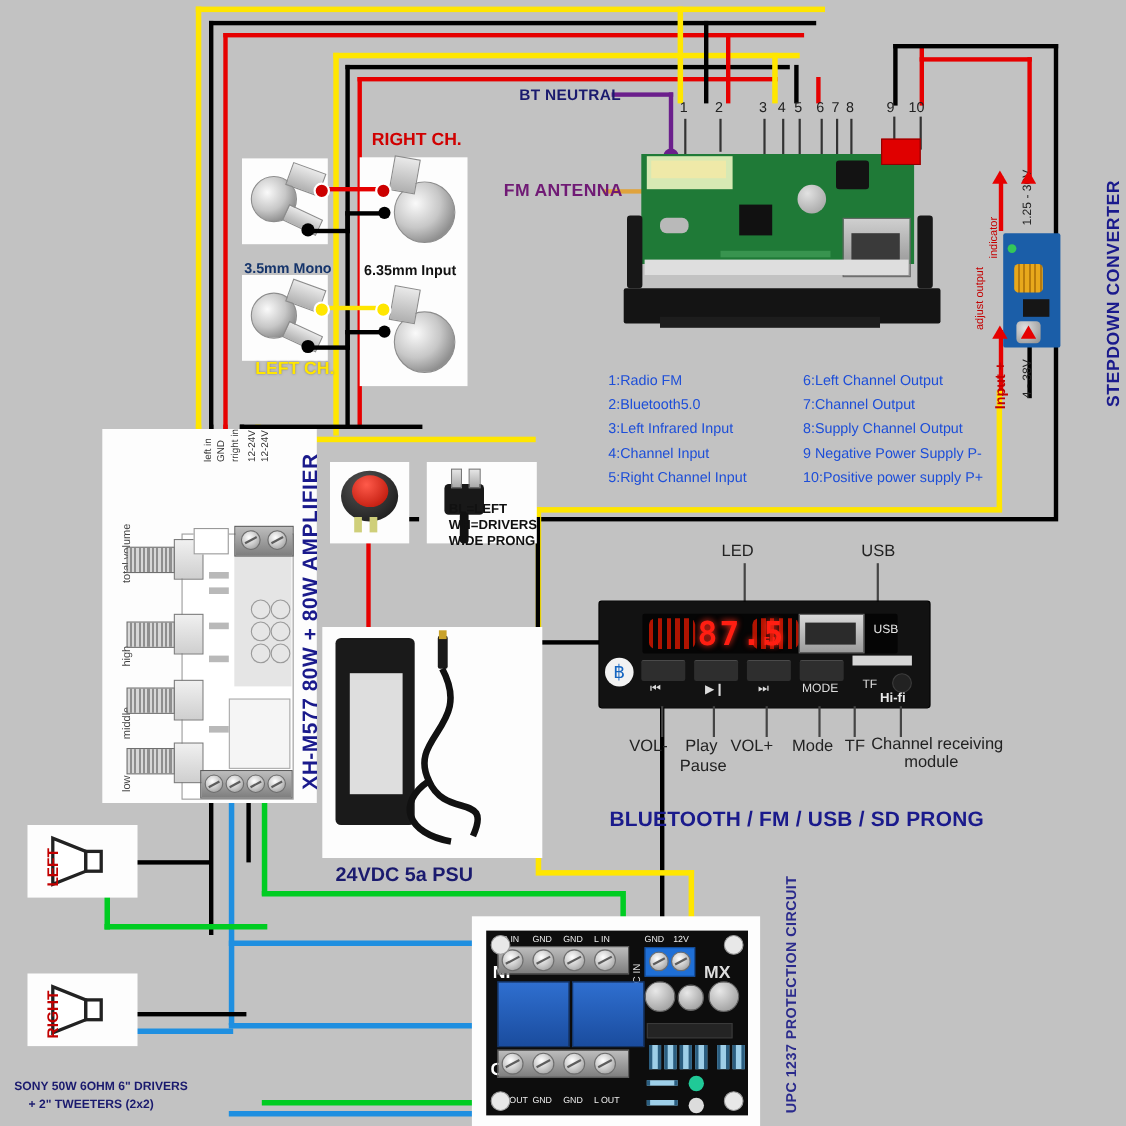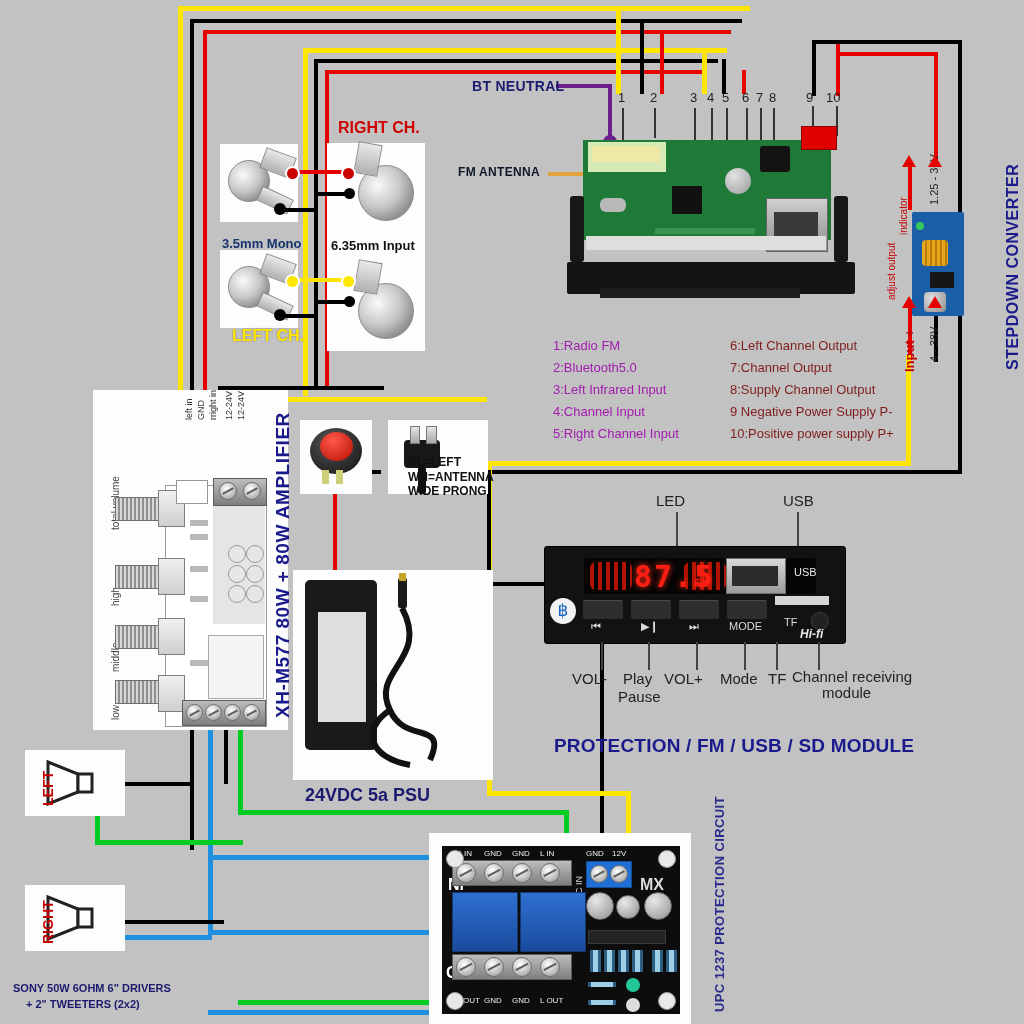--- a/index.html
+++ b/index.html
@@ -174,21 +174,21 @@
   <div class="lbl" style="left:756px;top:90px;font-size:13px;color:#222;">7</div>
   <div class="wire" style="left:760px;top:108px;width:2px;height:38px;background:#333;"></div>
   <div class="lbl" style="left:769px;top:90px;font-size:13px;color:#222;">8</div>
   <div class="wire" style="left:773px;top:108px;width:2px;height:38px;background:#333;"></div>
   <div class="lbl" style="left:806px;top:90px;font-size:13px;color:#222;">9</div>
   <div class="wire" style="left:812px;top:106px;width:2px;height:30px;background:#333;"></div>
   <div class="lbl" style="left:826px;top:90px;font-size:13px;color:#222;">10</div>
   <div class="wire" style="left:836px;top:106px;width:2px;height:30px;background:#333;"></div>
 
   <div class="lbl" style="left:472px;top:78px;font-size:14px;font-weight:bold;color:#1a1a6e;letter-spacing:.3px;">BT NEUTRAL</div>
-  <div class="lbl" style="left:458px;top:165px;font-size:12px;font-weight:bold;color:#0f172a;letter-spacing:.3px;">FM ANTENNA</div>
+  <div class="lbl" style="left:458px;top:165px;font-size:16px;font-weight:bold;color:#701a75;letter-spacing:.3px;">FM ANTENNA</div>
 
   <div class="panel" style="left:220px;top:144px;width:78px;height:78px;"></div>
   <div class="panel" style="left:220px;top:250px;width:78px;height:78px;"></div>
   <div class="panel" style="left:327px;top:143px;width:98px;height:208px;"></div>
 
   <div class="jackring" style="left:228px;top:160px;width:40px;height:40px;"></div>
   <div class="jacktab" style="left:262px;top:152px;width:30px;height:20px;transform:rotate(20deg);"></div>
   <div class="jacktab" style="left:258px;top:192px;width:32px;height:14px;transform:rotate(25deg);"></div>
 
   <div class="jackring" style="left:228px;top:266px;width:40px;height:40px;"></div>
@@ -234,28 +234,28 @@
   <div style="position:absolute;left:801px;top:126px;width:34px;height:22px;background:#e00000;border:1px solid #8d0000;"></div>
   <div style="position:absolute;left:655px;top:228px;width:100px;height:6px;background:#4aa55f;opacity:.6;"></div>
   <div style="position:absolute;left:766px;top:198px;width:60px;height:52px;background:linear-gradient(180deg,#cfcfcf,#8c8c8c);border:1px solid #666;"></div>
   <div style="position:absolute;left:774px;top:212px;width:44px;height:28px;background:#3a3a3a;"></div>
   <div style="position:absolute;left:570px;top:196px;width:14px;height:66px;background:#171717;border-radius:3px;"></div>
   <div style="position:absolute;left:834px;top:196px;width:14px;height:66px;background:#171717;border-radius:3px;"></div>
   <div style="position:absolute;left:567px;top:262px;width:288px;height:32px;background:#141414;border-radius:2px;"></div>
   <div style="position:absolute;left:600px;top:288px;width:200px;height:10px;background:#1d1d1d;"></div>
   <div style="position:absolute;left:586px;top:236px;width:240px;height:14px;background:#dedede;"></div>
 
-  <div style="position:absolute;left:553px;top:335px;font-size:13px;color:#a21caf;line-height:22px;">
+  <div style="position:absolute;left:553px;top:335px;font-size:13px;color:#1d4ed8;line-height:22px;">
     <div>1:Radio FM</div>
     <div>2:Bluetooth5.0</div>
     <div>3:Left Infrared Input</div>
     <div>4:Channel Input</div>
     <div>5:Right Channel Input</div>
   </div>
-  <div style="position:absolute;left:730px;top:335px;font-size:13px;color:#7f1d1d;line-height:22px;">
+  <div style="position:absolute;left:730px;top:335px;font-size:13px;color:#1d4ed8;line-height:22px;">
     <div>6:Left Channel Output</div>
     <div>7:Channel Output</div>
     <div>8:Supply Channel Output</div>
     <div>9 Negative Power Supply P-</div>
     <div>10:Positive power supply P+</div>
   </div>
 
   <div class="sdpcb" style="left:912px;top:212px;width:52px;height:104px;"></div>
   <div class="coil" style="left:922px;top:240px;width:26px;height:26px;"></div>
   <div style="position:absolute;left:930px;top:272px;width:24px;height:16px;background:#161616;"></div>
@@ -323,21 +323,21 @@
   <div class="panel" style="left:388px;top:420px;width:100px;height:74px;"></div>
   <div class="rocker" style="left:310px;top:428px;width:52px;height:46px;"></div>
   <div class="rockerred" style="left:320px;top:432px;width:33px;height:29px;"></div>
   <div style="position:absolute;left:322px;top:470px;width:7px;height:14px;background:#cfcf7a;"></div>
   <div style="position:absolute;left:336px;top:470px;width:7px;height:14px;background:#cfcf7a;"></div>
   <div class="plugbody" style="left:404px;top:440px;width:36px;height:28px;"></div>
   <div class="prong" style="left:410px;top:426px;width:8px;height:16px;"></div>
   <div class="prong" style="left:426px;top:426px;width:9px;height:16px;"></div>
   <div style="position:absolute;left:418px;top:466px;width:8px;height:28px;background:#111;border-radius:3px;"></div>
   <div class="lbl" style="left:408px;top:455px;font-size:12px;font-weight:bold;color:#111;">BL=LEFT</div>
-  <div class="lbl" style="left:408px;top:470px;font-size:12px;font-weight:bold;color:#111;">WH=ANTENNA</div>
+  <div class="lbl" style="left:408px;top:470px;font-size:12px;font-weight:bold;color:#111;">WH=DRIVERS</div>
   <div class="lbl" style="left:408px;top:484px;font-size:12px;font-weight:bold;color:#111;">WIDE PRONG</div>
 
   <div class="panel" style="left:293px;top:570px;width:200px;height:210px;"></div>
   <div class="psu" style="left:305px;top:580px;width:72px;height:170px;"></div>
   <div class="psulabel" style="left:318px;top:612px;width:48px;height:110px;opacity:.92;"></div>
   <div style="position:absolute;left:398px;top:578px;width:9px;height:30px;background:#1a1a1a;border-radius:2px;"></div>
   <div style="position:absolute;left:399px;top:573px;width:7px;height:8px;background:#c9a22a;"></div>
   <svg style="position:absolute;left:330px;top:600px;" width="160" height="175" viewBox="0 0 160 175">
     <path d="M72 8 C 100 60, 40 70, 60 110 C 75 145, 118 120, 100 160" stroke="#111" stroke-width="6" fill="none"></path>
     <path d="M60 110 C 30 130, 40 158, 80 165" stroke="#111" stroke-width="6" fill="none"></path>
@@ -366,39 +366,39 @@
   <div class="btn-m" style="left:631px;top:600px;width:40px;height:18px;"></div>
   <div class="btn-m" style="left:679px;top:600px;width:40px;height:18px;"></div>
   <div class="btn-m" style="left:727px;top:600px;width:40px;height:18px;"></div>
   <div class="lbl" style="left:591px;top:620px;font-size:11px;color:#ddd;">⏮</div>
   <div class="lbl" style="left:641px;top:620px;font-size:11px;color:#ddd;">▶❙</div>
   <div class="lbl" style="left:689px;top:620px;font-size:11px;color:#ddd;">⏭</div>
   <div class="lbl" style="left:729px;top:620px;font-size:11px;color:#ddd;">MODE</div>
   <div style="position:absolute;left:775px;top:596px;width:54px;height:9px;background:#d6d6d6;"></div>
   <div class="lbl" style="left:784px;top:616px;font-size:11px;color:#ddd;">TF</div>
   <div style="position:absolute;left:811px;top:612px;width:16px;height:16px;border-radius:50%;background:#222;border:1px solid #3c3c3c;"></div>
-  <div class="lbl" style="left:800px;top:627px;font-size:12px;font-weight:bold;font-style:italic;color:#e8e8e8;">Hi-fi</div>
+  <div class="lbl" style="left:800px;top:627px;font-size:12px;font-weight:bold;color:#e8e8e8;">Hi-fi</div>
 
   <div class="wire" style="left:601px;top:642px;width:2px;height:28px;background:#444;"></div>
   <div class="wire" style="left:648px;top:642px;width:2px;height:28px;background:#444;"></div>
   <div class="wire" style="left:696px;top:642px;width:2px;height:28px;background:#444;"></div>
   <div class="wire" style="left:744px;top:642px;width:2px;height:28px;background:#444;"></div>
   <div class="wire" style="left:776px;top:642px;width:2px;height:28px;background:#444;"></div>
   <div class="wire" style="left:818px;top:642px;width:2px;height:28px;background:#444;"></div>
 
   <div class="lbl" style="left:572px;top:670px;font-size:15px;color:#222;">VOL-</div>
   <div class="lbl" style="left:623px;top:670px;font-size:15px;color:#222;">Play</div>
   <div class="lbl" style="left:618px;top:688px;font-size:15px;color:#222;">Pause</div>
   <div class="lbl" style="left:664px;top:670px;font-size:15px;color:#222;">VOL+</div>
   <div class="lbl" style="left:720px;top:670px;font-size:15px;color:#222;">Mode</div>
   <div class="lbl" style="left:768px;top:670px;font-size:15px;color:#222;">TF</div>
   <div class="lbl" style="left:792px;top:668px;font-size:15px;color:#222;">Channel receiving</div>
   <div class="lbl" style="left:822px;top:684px;font-size:15px;color:#222;">module</div>
 
-  <div class="caption" style="left:554px;top:735px;font-size:19px;font-weight:bold;color:#1a1a8c;letter-spacing:.2px;">PROTECTION / FM / USB / SD MODULE</div>
+  <div class="caption" style="left:554px;top:735px;font-size:19px;font-weight:bold;color:#1a1a8c;letter-spacing:.2px;">BLUETOOTH / FM / USB / SD PRONG</div>
 
   <div class="panel" style="left:429px;top:833px;width:262px;height:191px;"></div>
   <div class="protpcb" style="left:442px;top:846px;width:238px;height:168px;"></div>
   <div class="lbl vert" style="left:712px;top:1012px;transform:rotate(-90deg);font-size:13px;font-weight:bold;color:#2a2a8c;letter-spacing:.4px;">UPC 1237 PROTECTION CIRCUIT</div>
 
   <div class="lbl" style="left:448px;top:876px;font-size:16px;font-weight:bold;color:#fff;">NI</div>
   <div class="lbl" style="left:446px;top:964px;font-size:16px;font-weight:bold;color:#fff;">OU1</div>
   <div class="lbl" style="left:640px;top:876px;font-size:16px;font-weight:bold;color:#ddd;">MX</div>
   <div class="lbl vert" style="left:574px;top:900px;transform:rotate(-90deg);font-size:9px;color:#ddd;">AC IN</div>
 

